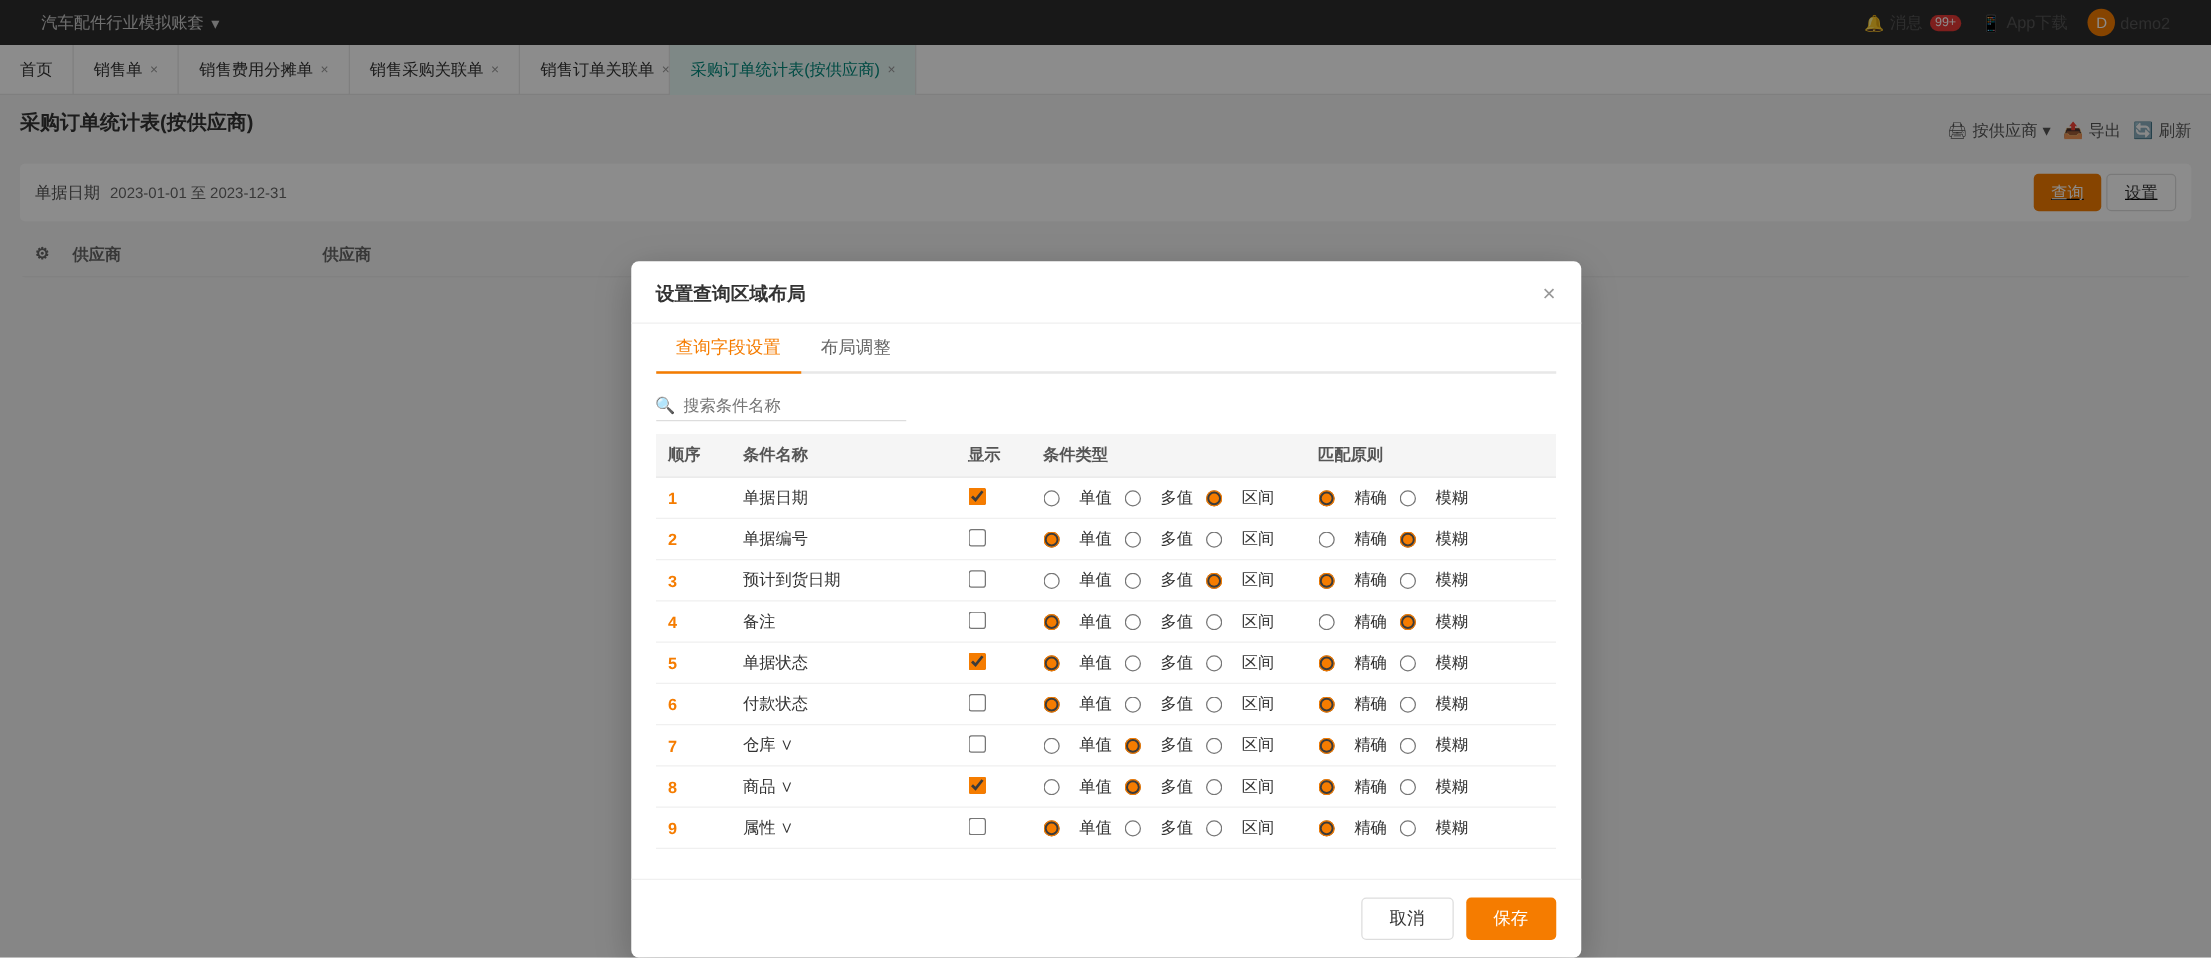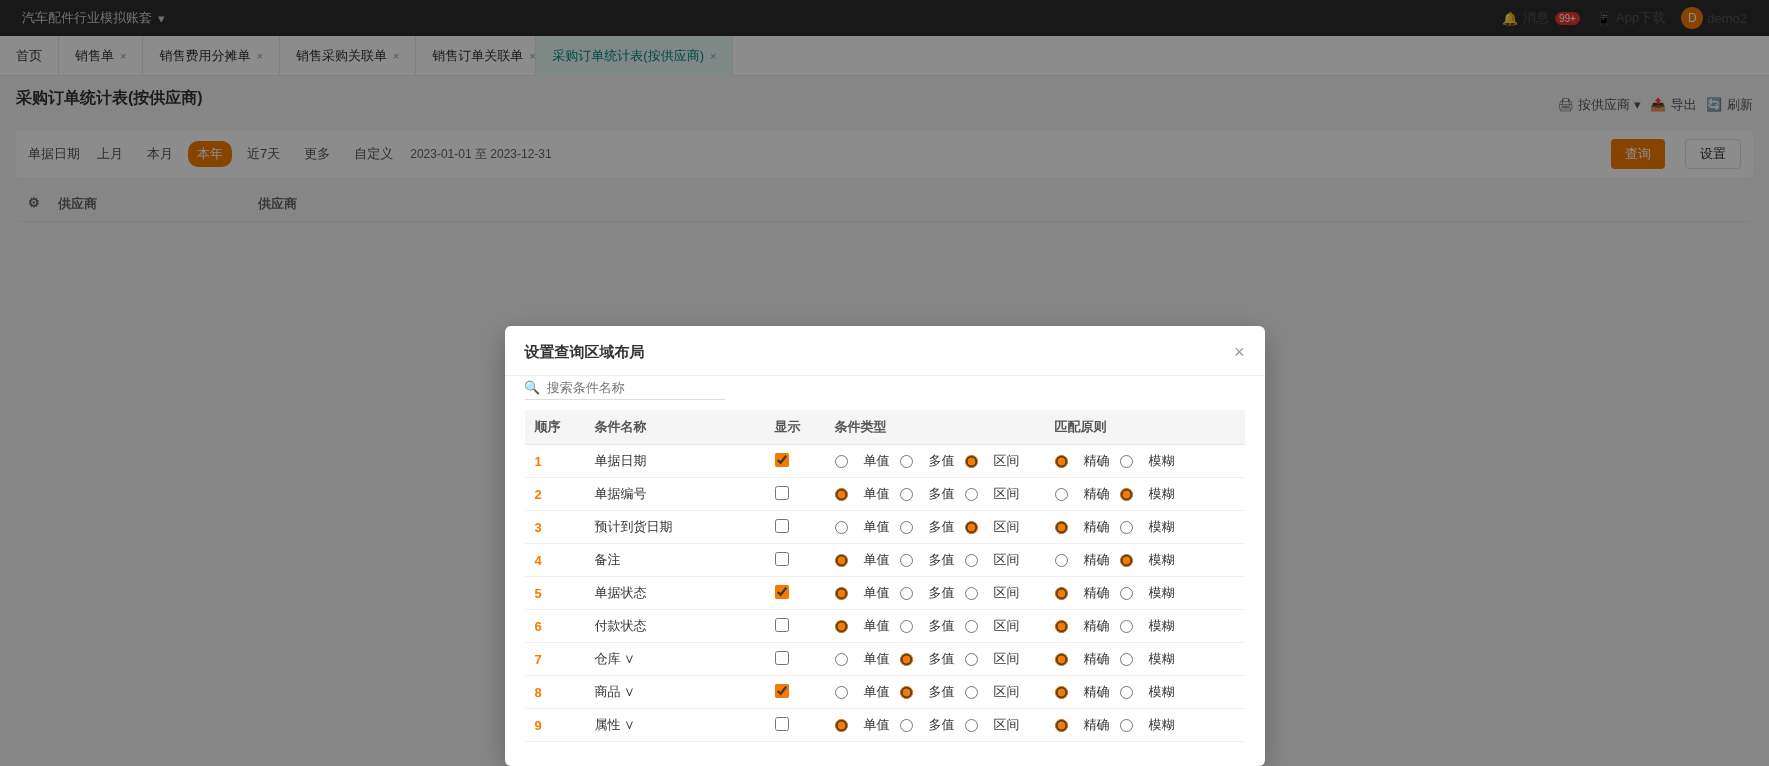--- a/index.html
+++ b/index.html
@@ -5,21 +5,21 @@
     * { box-sizing: border-box; margin: 0; padding: 0; }
     body { font-family: 'Microsoft YaHei', Arial, sans-serif; font-size: 13px; background: #f0f2f5; }
 
     
     .top-bar {
       background: #2d2d2d;
       height: 36px;
       display: flex;
       align-items: center;
       justify-content: space-between;
-      padding: 0 22px;
+      padding: 0 33px;
       color: #ccc;
     }
     .top-bar-left { font-size: 13px; color: #ccc; display: flex; align-items: center; gap: 6px; }
     .top-bar-right { display: flex; align-items: center; gap: 16px; font-size: 13px; color: #ccc; }
     .badge-red {
       background: #e53935; color: #fff; border-radius: 8px;
       font-size: 10px; padding: 1px 4px; margin-left: 2px;
     }
 
     
@@ -234,30 +234,22 @@
         <span>🔄</span>
         <span>刷新</span>
       </div>
     </div>
   </div>
 
   <div class="toolbar">
     <div style="display:flex;align-items:center;gap:4px;">
       <span style="color:#555;font-size:13px;">单据日期</span>
     </div>
-    <div class="date-filter">
-      <span class="date-btn">上月</span>
-      <span class="date-btn">本月</span>
-      <span class="date-btn active">本年</span>
-      <span class="date-btn">近7天</span>
-      <span class="date-btn">更多</span>
-      <span class="date-btn">自定义</span>
-    </div>
     <span class="date-range">2023-01-01 至 2023-12-31</span>
-    <div style="margin-left:auto;display:flex;gap:20px;">
+    <div style="margin-left:auto;display:flex;gap:4px;text-decoration:underline;">
       <button class="btn-orange">查询</button>
       <button class="btn-white">设置</button>
     </div>
   </div>
 
   <div class="table-area">
     <div class="table-header">
       <span style="width:30px;">⚙</span>
       <span style="width:200px;">供应商</span>
       <span style="flex:1;">供应商</span>
@@ -266,20 +258,24 @@
 </div>
 
 <div class="overlay">
   <div class="modal">
     <div class="modal-header">
       <span class="modal-title">设置查询区域布局</span>
       <span class="modal-close">×</span>
     </div>
     <div class="modal-body">
 
+      <div class="modal-tabs">
+        <div class="modal-tab active">查询字段设置</div>
+        <div class="modal-tab">布局调整</div>
+      </div>
 
       <div class="search-box">
         <span class="search-icon-svg">🔍</span>
         <input type="text" placeholder="搜索条件名称" style="">
       </div>
 
       <div class="settings-scroll">
         <table class="settings-table">
           <thead>
             <tr>
@@ -613,14 +609,18 @@
                     <label class="radio-item">
                       <span>模糊</span>
                     </label>
                   </div>
                 </td>
               </tr>
             </tbody>
         </table>
       </div>
     </div>
+    <div class="modal-footer">
+      <button class="btn-cancel">取消</button>
+      <button class="btn-save">保存</button>
+    </div>
   </div>
 </div>
 
 </body></html>

